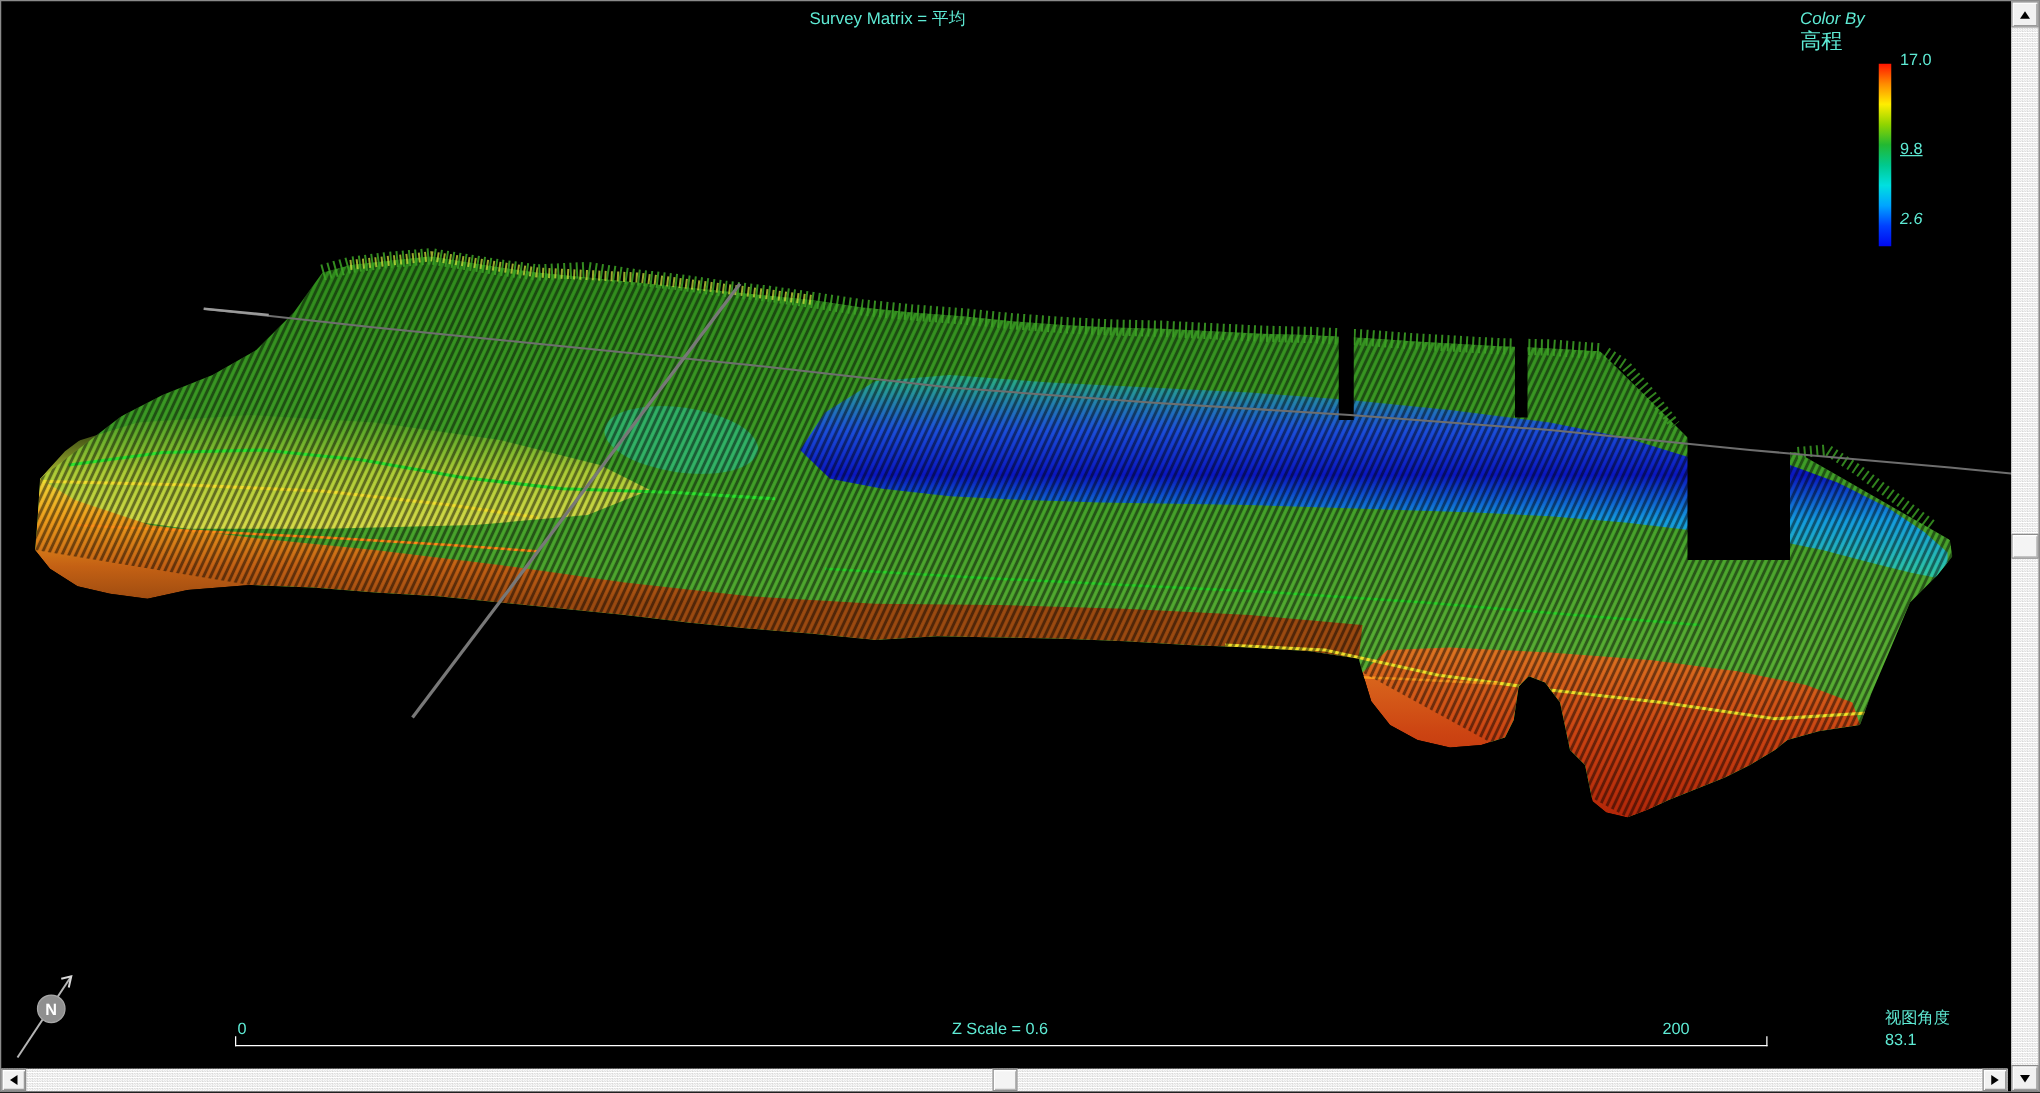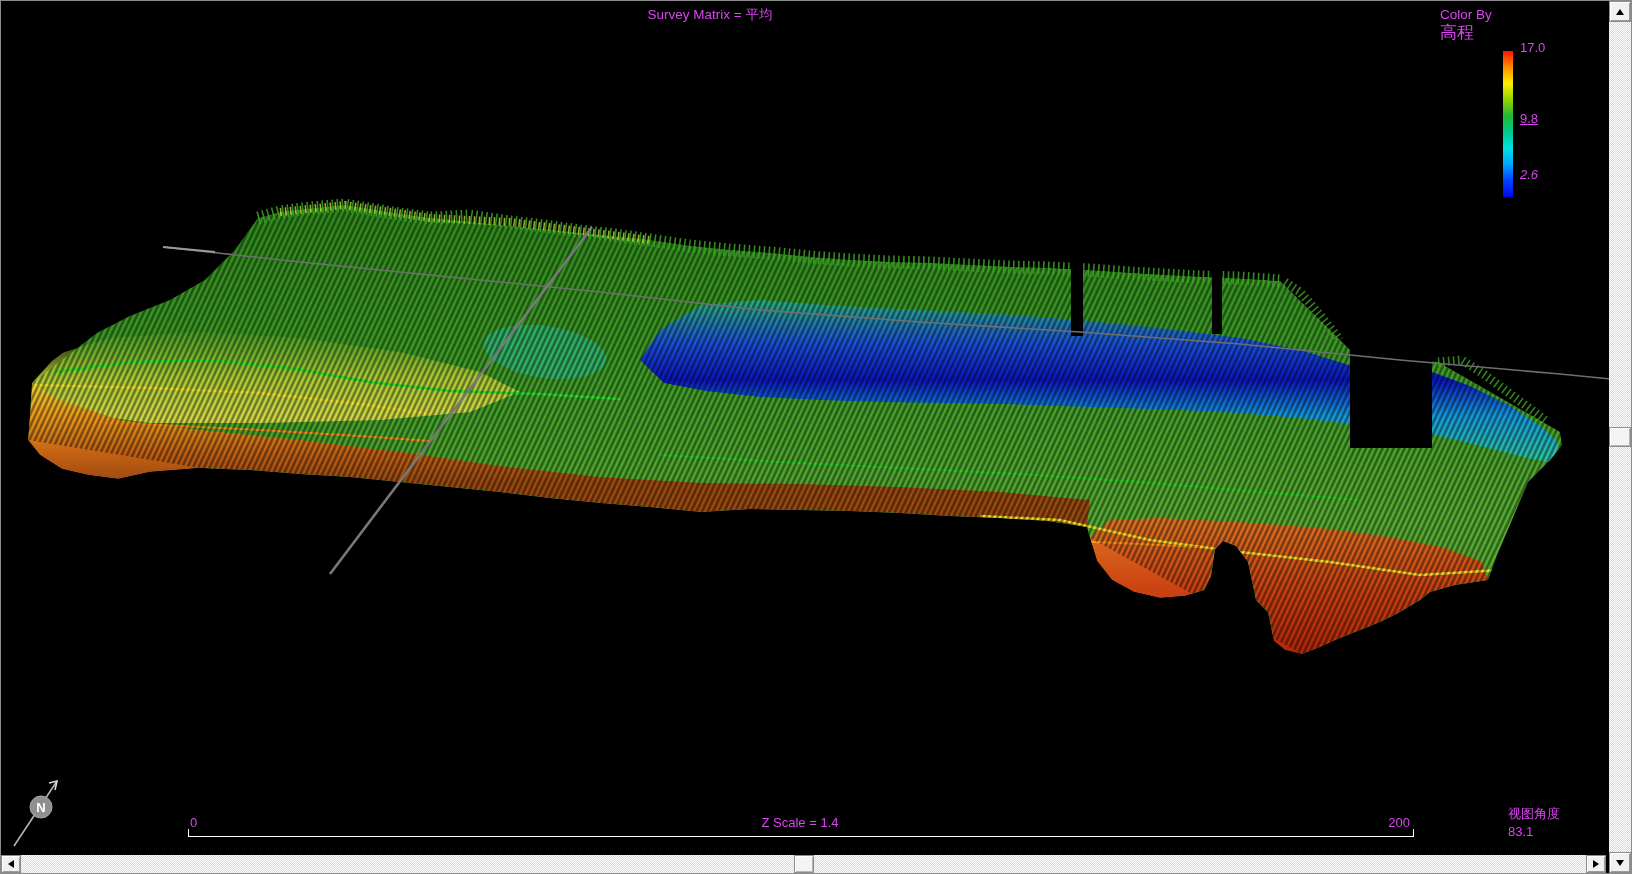--- a/index.html
+++ b/index.html
@@ -2,34 +2,34 @@
 <html><head>
 <meta charset="utf-8">
 <style>
   html,body{margin:0;padding:0;background:#222;}
   #app{
     position:relative;width:1632px;height:874px;background:#000;overflow:hidden;
     font-family:"Liberation Sans",sans-serif;color:#fff;
     border:0;box-sizing:border-box;
   }
   #frame{position:absolute;inset:0;border:1px solid #8a8a8a;pointer-events:none;z-index:50;}
-  .label{position:absolute;color:#d946ef;font-size:13px;line-height:15px;white-space:nowrap;}
+  .label{position:absolute;color:#5eead4;font-size:13px;line-height:15px;white-space:nowrap;}
   
   #title{left:560px;top:7px;width:300px;text-align:center;font-size:13.5px;}
   
-  #legend-title1{left:1440px;top:7px;font-size:13.5px;}
+  #legend-title1{left:1440px;top:7px;font-size:13.5px;font-style:italic;}
   #legend-title2{left:1440px;top:25px;font-size:17px;}
   #colorbar{position:absolute;left:1503px;top:51px;width:10px;height:146px;}
   #leg-max{left:1520px;top:40px;}
   #leg-mid{left:1520px;top:111px;text-decoration:underline;}
   #leg-min{left:1520px;top:167px;font-style:italic;}
   
   #sb-left{left:190px;top:815px;}
   #sb-center{left:700px;top:815px;width:200px;text-align:center;}
-  #sb-right{left:1330px;top:815px;width:80px;text-align:right;}
+  #sb-right{left:1330px;top:815px;width:80px;}
   #scaleline{position:absolute;left:188px;top:829px;width:1224px;height:7px;
     border-left:1px solid #fff;border-right:1px solid #fff;border-bottom:1px solid #fff;}
   
   #va-label{left:1508px;top:806px;text-align:right;}
   #va-value{left:1508px;top:824px;}
   
   .track{background-color:#ffffff;background-image:conic-gradient(#d9d9d9 25%,transparent 0 50%,#d9d9d9 0 75%,transparent 0);background-size:2px 2px;}
   #vscroll{position:absolute;top:1px;right:1px;bottom:1px;width:22px;z-index:40;}
   #hscroll{position:absolute;left:1px;bottom:1px;width:1605px;height:18px;z-index:40;}
   .sb-btn{position:absolute;background:#f1f1f1;border:1px solid #8c8c8c;
@@ -136,21 +136,21 @@
   <div class="label" id="title">Survey Matrix = 平均</div>
 
   <div class="label" id="legend-title1">Color By</div>
   <div class="label" id="legend-title2">高程</div>
   <div id="colorbar" style="background: linear-gradient(rgb(255, 21, 0), rgb(255, 140, 0), rgb(255, 238, 0), rgb(144, 212, 0), rgb(34, 184, 50), rgb(0, 201, 142), rgb(0, 224, 224), rgb(0, 164, 255), rgb(0, 64, 255), rgb(0, 8, 240));"></div>
   <div class="label" id="leg-max">17.0</div>
   <div class="label" id="leg-mid">9.8</div>
   <div class="label" id="leg-min">2.6</div>
 
   <div class="label" id="sb-left">0</div>
-  <div class="label" id="sb-center">Z Scale = 1.4</div>
+  <div class="label" id="sb-center">Z Scale = 0.6</div>
   <div class="label" id="sb-right">200</div>
   <div id="scaleline"></div>
 
   <div class="label" id="va-label">视图角度</div>
   <div class="label" id="va-value">83.1</div>
 
   <div id="vscroll" class="track">
     <div id="v-up" class="sb-btn">
         <div class="tri-up"></div>
       </div>

